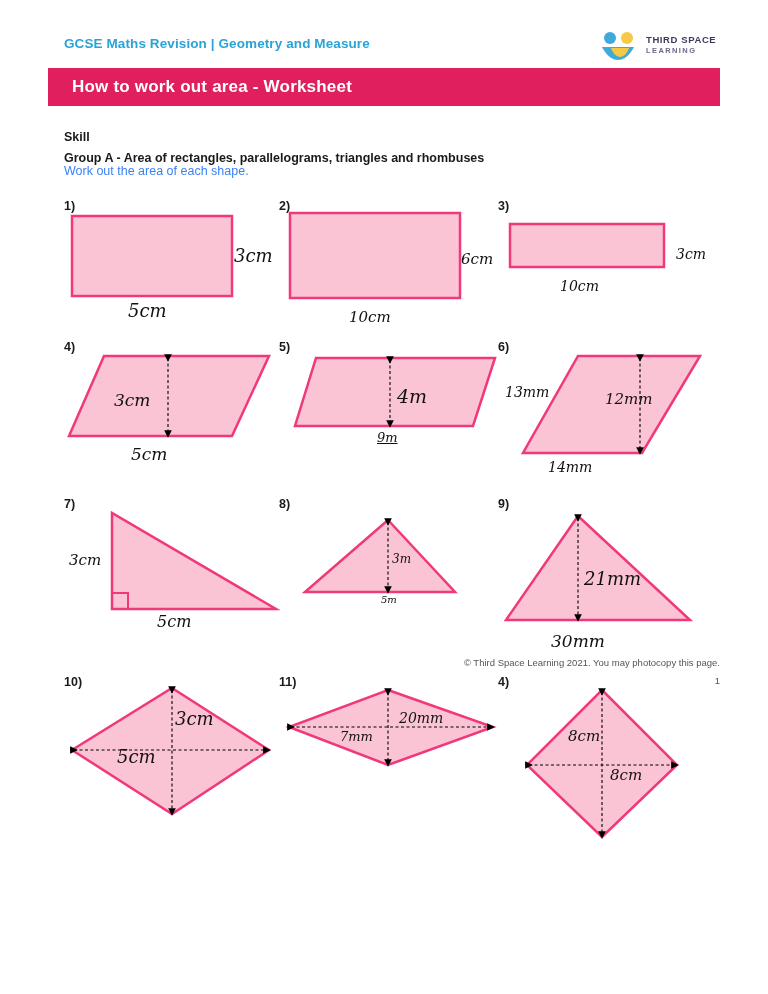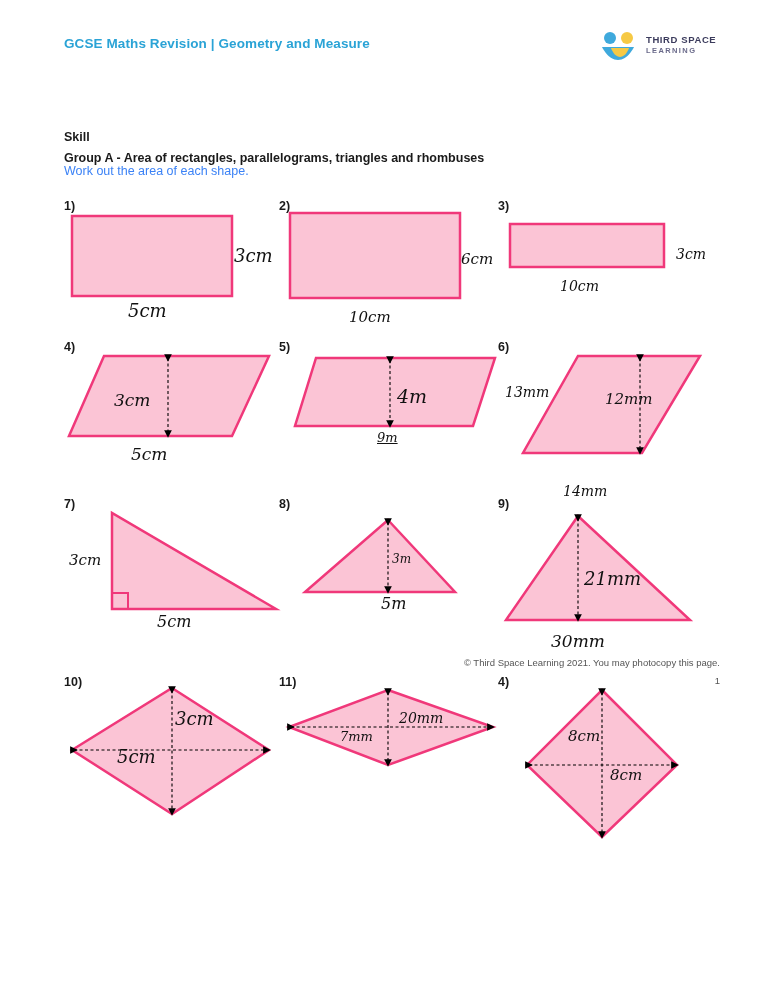--- a/index.html
+++ b/index.html
@@ -137,20 +137,23 @@
       <circle cx="27" cy="8" r="6" fill="#f6c944"></circle>
       <path d="M2 17 C2 17, 8 30, 18 30 C28 30, 34 17, 34 17 Z" fill="#3fa9dc"></path>
       <path d="M11 18 C11 18, 14 27, 20 27 C26 27, 29 18, 29 18 Z" fill="#f6c944"></path>
     </svg>
     <div class="logo-text">
       <span>THIRD SPACE</span>
       <span class="sub">LEARNING</span>
     </div>
   </div>
 
+  <div class="title-bar">
+    <span class="title">How to work out area - Worksheet</span>
+  </div>
 
   <div class="skill-label">Skill</div>
   <div class="group-label">Group A - Area of rectangles, parallelograms, triangles and rhombuses</div>
   <div class="instruction">Work out the area of each shape.</div>
 
   <div class="qnum" style="left:64px; top:199px;">1)</div>
   <svg class="shape-svg" style="left:64px; top:210px;" width="180" height="110" viewBox="0 0 180 110">
     <rect x="8" y="6" width="160" height="80" fill="#fbc4d5" stroke="#f0387a" stroke-width="2.5"></rect>
   </svg>
   <div class="mlabel" style="left:234px; top:245px; font-size:18px;">3cm</div>
@@ -201,42 +204,42 @@
     <polygon points="58,8 180,8 122,105 3,105" fill="#fbc4d5" stroke="#f0387a" stroke-width="2.5"></polygon>
     <defs>
       <marker id="ar6" markerWidth="7" markerHeight="7" refX="3.5" refY="3.5" orient="auto">
         <path d="M0,0 L7,3.5 L0,7 z" fill="#000"></path>
       </marker>
     </defs>
     <line x1="120" y1="10" x2="120" y2="103" stroke="#000" stroke-width="1.1" stroke-dasharray="3,2.5" marker-start="url(#ar6)" marker-end="url(#ar6)"></line>
   </svg>
   <div class="mlabel" style="left:505px; top:384px; font-size:14px;">13mm</div>
   <div class="mlabel" style="left:605px; top:390px; font-size:15px;">12mm</div>
-  <div class="mlabel" style="left:563px; top:459px; font-size:14px;margin-top:24px;">14mm</div>
+  <div class="mlabel" style="left:548px; top:459px; font-size:14px;">14mm</div>
 
   <div class="qnum" style="left:64px; top:497px;">7)</div>
   <svg class="shape-svg" style="left:64px; top:505px;" width="230" height="120" viewBox="0 0 230 120">
     <polygon points="48,8 48,104 212,104" fill="#fbc4d5" stroke="#f0387a" stroke-width="2.5"></polygon>
     <polyline points="48,88 64,88 64,104" fill="none" stroke="#f0387a" stroke-width="2"></polyline>
   </svg>
   <div class="mlabel" style="left:69px; top:551px; font-size:15px;">3cm</div>
   <div class="mlabel" style="left:157px; top:612px; font-size:16px;">5cm</div>
 
   <div class="qnum" style="left:279px; top:497px;">8)</div>
   <svg class="shape-svg" style="left:300px; top:512px;" width="185" height="100" viewBox="0 0 185 100">
     <polygon points="88,8 155,80 5,80" fill="#fbc4d5" stroke="#f0387a" stroke-width="2.5"></polygon>
     <defs>
       <marker id="ar8" markerWidth="7" markerHeight="7" refX="3.5" refY="3.5" orient="auto">
         <path d="M0,0 L7,3.5 L0,7 z" fill="#000"></path>
       </marker>
     </defs>
     <line x1="88" y1="10" x2="88" y2="78" stroke="#000" stroke-width="1.1" stroke-dasharray="3,2.5" marker-start="url(#ar8)" marker-end="url(#ar8)"></line>
   </svg>
   <div class="mlabel" style="left:392px; top:552px; font-size:12px;">3m</div>
-  <div class="mlabel" style="left:381px; top:594px; font-size:16px;">5m</div>
+  <div class="mlabel" style="left:381px; top:594px; font-size:10px;">5m</div>
 
   <div class="qnum" style="left:498px; top:497px;">9)</div>
   <svg class="shape-svg" style="left:500px; top:508px;" width="215" height="125" viewBox="0 0 215 125">
     <polygon points="78,8 190,112 6,112" fill="#fbc4d5" stroke="#f0387a" stroke-width="2.5"></polygon>
     <defs>
       <marker id="ar9" markerWidth="7" markerHeight="7" refX="3.5" refY="3.5" orient="auto">
         <path d="M0,0 L7,3.5 L0,7 z" fill="#000"></path>
       </marker>
     </defs>
     <line x1="78" y1="10" x2="78" y2="110" stroke="#000" stroke-width="1.1" stroke-dasharray="3,2.5" marker-start="url(#ar9)" marker-end="url(#ar9)"></line>

